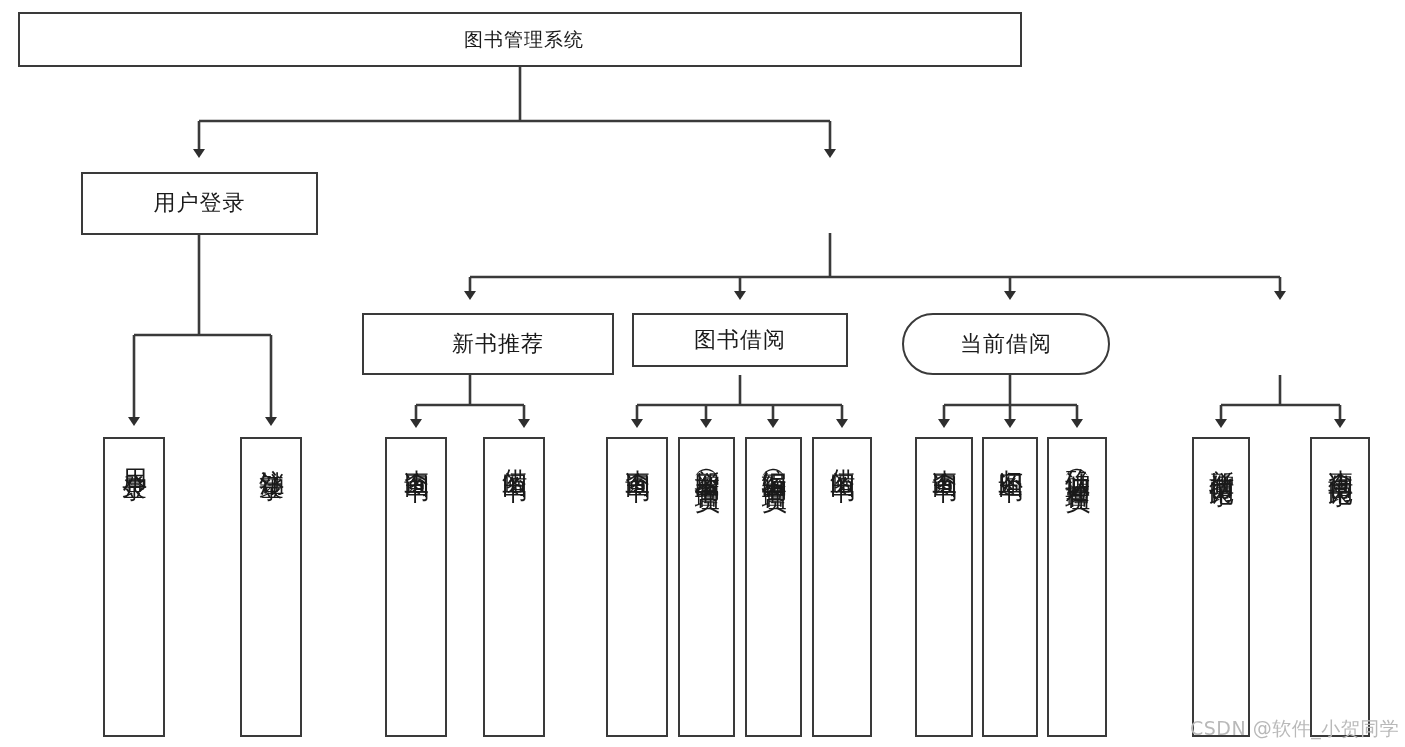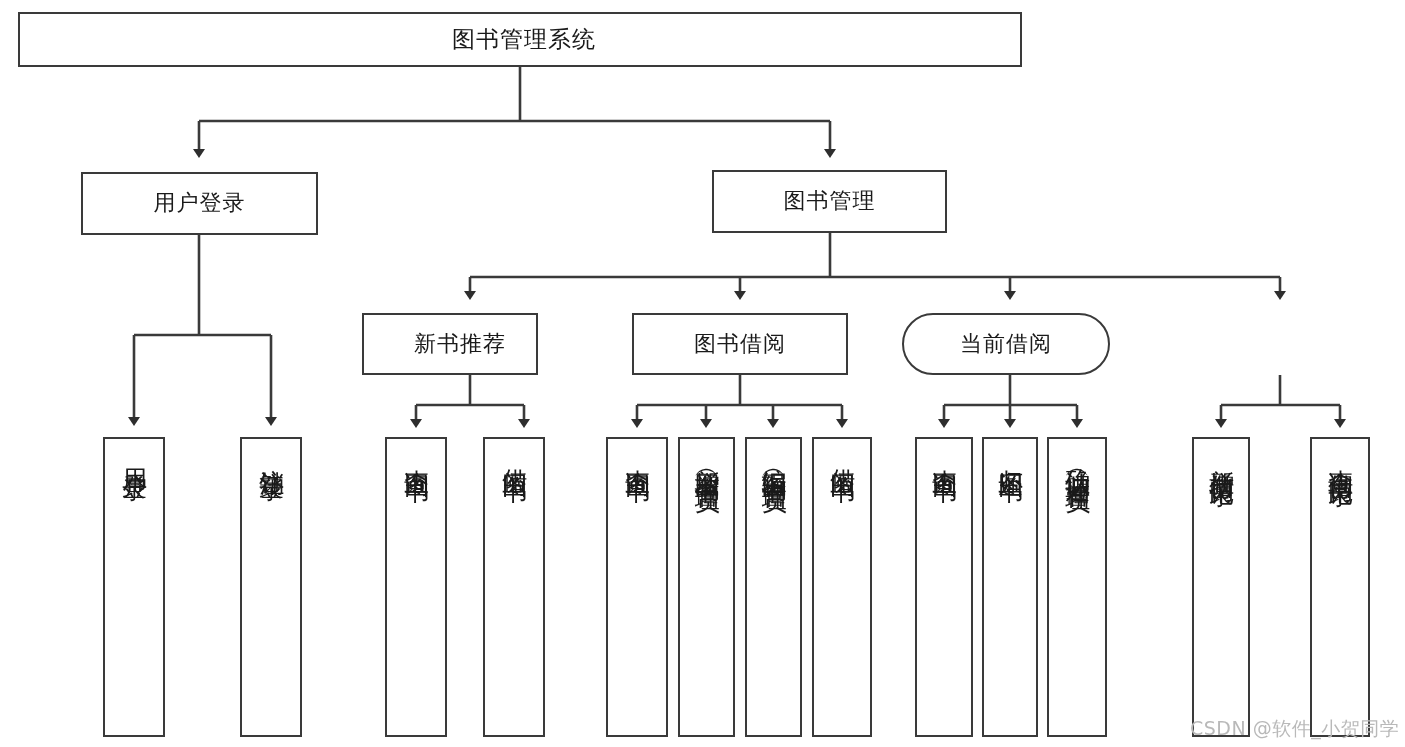--- a/index.html
+++ b/index.html
@@ -40,21 +40,21 @@
     text-align: center;
     line-height: 1.28;
     white-space: nowrap;
   }
   
   .node.h .label {
     font-size: 22px;
     letter-spacing: 1px;
   }
   .node.title .label {
-    font-size: 23px;
+    font-size: 19px;
     margin-left: 8px;
   }
   
   .node.v {
     align-items: flex-start;
     padding-top: 10px;
   }
   .node.v .label {
     writing-mode: vertical-rl;
     text-orientation: upright;
@@ -128,28 +128,25 @@
     </g>
   </svg>
 
   <div class="node h title" style="left:18px; top:12px; width:1004px; height:55px;">
     <span class="label">图书管理系统</span>
   </div>
 
   <div class="node h" style="left:81px; top:172px; width:237px; height:63px;">
     <span class="label">用户登录</span>
   </div>
-  <div class="node h" style="left:712px; top:170px; width:235px; height:63px;">
-    <span class="label">图书管理</span>
-  </div>
 
-  <div class="node h" style="left:362px; top:313px; width:176px; height:62px;padding-left:20px;">
+  <div class="node h" style="left:362px; top:313px; width:252px; height:62px;padding-left:20px;">
     <span class="label">新书推荐</span>
   </div>
-  <div class="node h" style="left:632px; top:313px; width:216px; height:62px;">
+  <div class="node h" style="left:632px; top:313px; width:216px; height:54px;">
     <span class="label">图书借阅</span>
   </div>
   <div class="node h" style="left:902px; top:313px; width:208px; height:62px;border-radius:31px;">
     <span class="label">当前借阅</span>
   </div>
 
   <div class="node v" style="left:103px; top:437px; width:62px; height:300px;">
     <span class="label">用户登录</span>
   </div>
   <div class="node v" style="left:240px; top:437px; width:62px; height:300px;">

